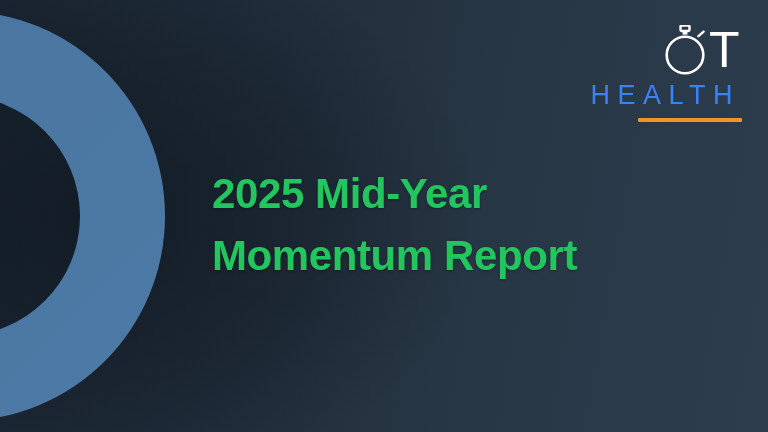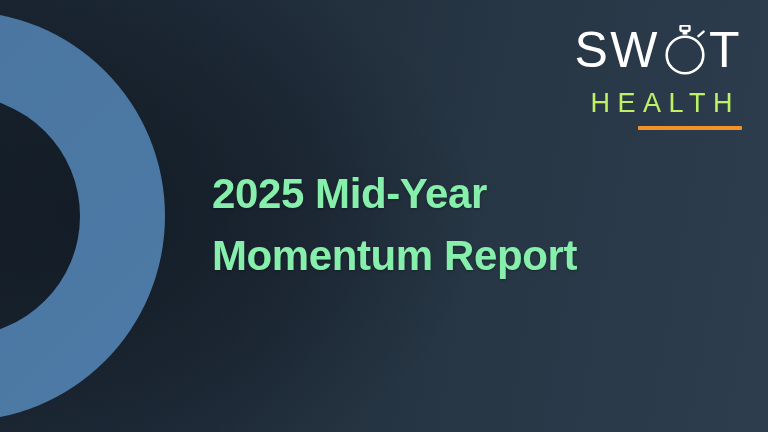--- a/index.html
+++ b/index.html
@@ -70,22 +70,22 @@
   .wm-seg { display: inline-block; }
   .stopwatch {
     display: inline-block;
     width: 46px;
     height: 52px;
     margin: 0 1px 0 2px;
     position: relative;
     top: 1px;
   }
   .healthline {
-    margin-top: 12px;
-    color: #bef264;
+    margin-top: 4px;
+    color: #3b82f6;
     font-size: 27px;
     font-weight: 300;
     letter-spacing: 7.5px;
     line-height: 1;
     padding-right: 2px;
     white-space: nowrap;
   }
   .accent-rule {
     margin-top: 9px;
     margin-left: auto;
@@ -96,21 +96,21 @@
   }
 
   
   .title-block {
     position: absolute;
     left: 212px;
     top: 163px;
     width: 470px;
   }
   .title-line {
-    color: #86efac;
+    color: #22c55e;
     font-size: 42px;
     font-weight: bold;
     letter-spacing: -0.4px;
     line-height: 62px;
     white-space: nowrap;
     text-shadow: 0 1px 3px rgba(0,0,0,0.30);
   }
 </style>
 </head>
 <body>
@@ -134,21 +134,20 @@
           <circle cx="-40" cy="216" r="120" fill="#000"></circle>
         </mask>
       </defs>
       <rect x="0" y="0" width="768" height="432" fill="url(#ringGrad)" mask="url(#ringMask)"></rect>
     </svg>
   </div>
 
   <div class="logo">
 
     <div class="wordmark">
-      <span class="wm-seg">SW</span>
 
       <span class="stopwatch">
         <svg width="46" height="52" viewBox="0 0 46 52" xmlns="http://www.w3.org/2000/svg">
 
           <rect x="18.5" y="0.5" width="9" height="5.5" rx="1.2" fill="none" stroke="#ffffff" stroke-width="2.4"></rect>
 
           <rect x="20.6" y="5.4" width="4.8" height="4.2" fill="#ffffff"></rect>
 
           <line x1="36.4" y1="11.2" x2="41.6" y2="6.6" stroke="#ffffff" stroke-width="2.4" stroke-linecap="round"></line>
 

